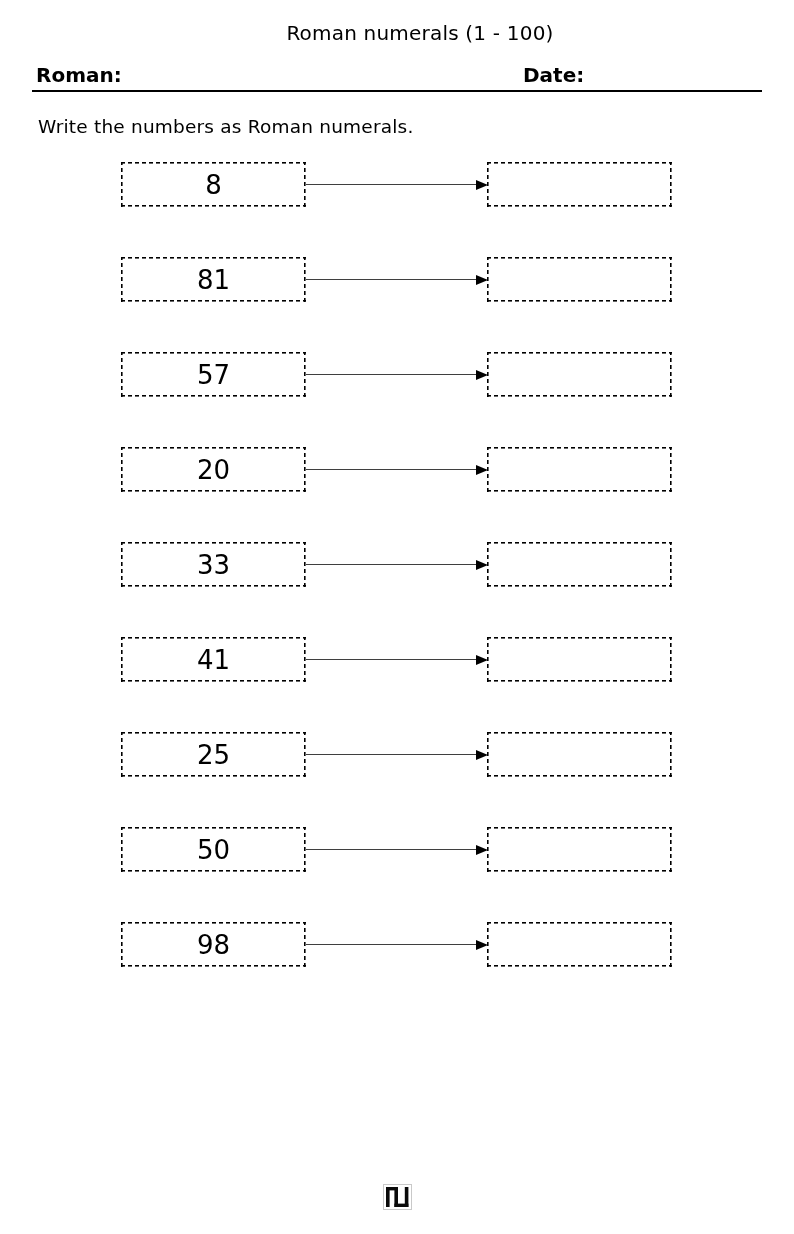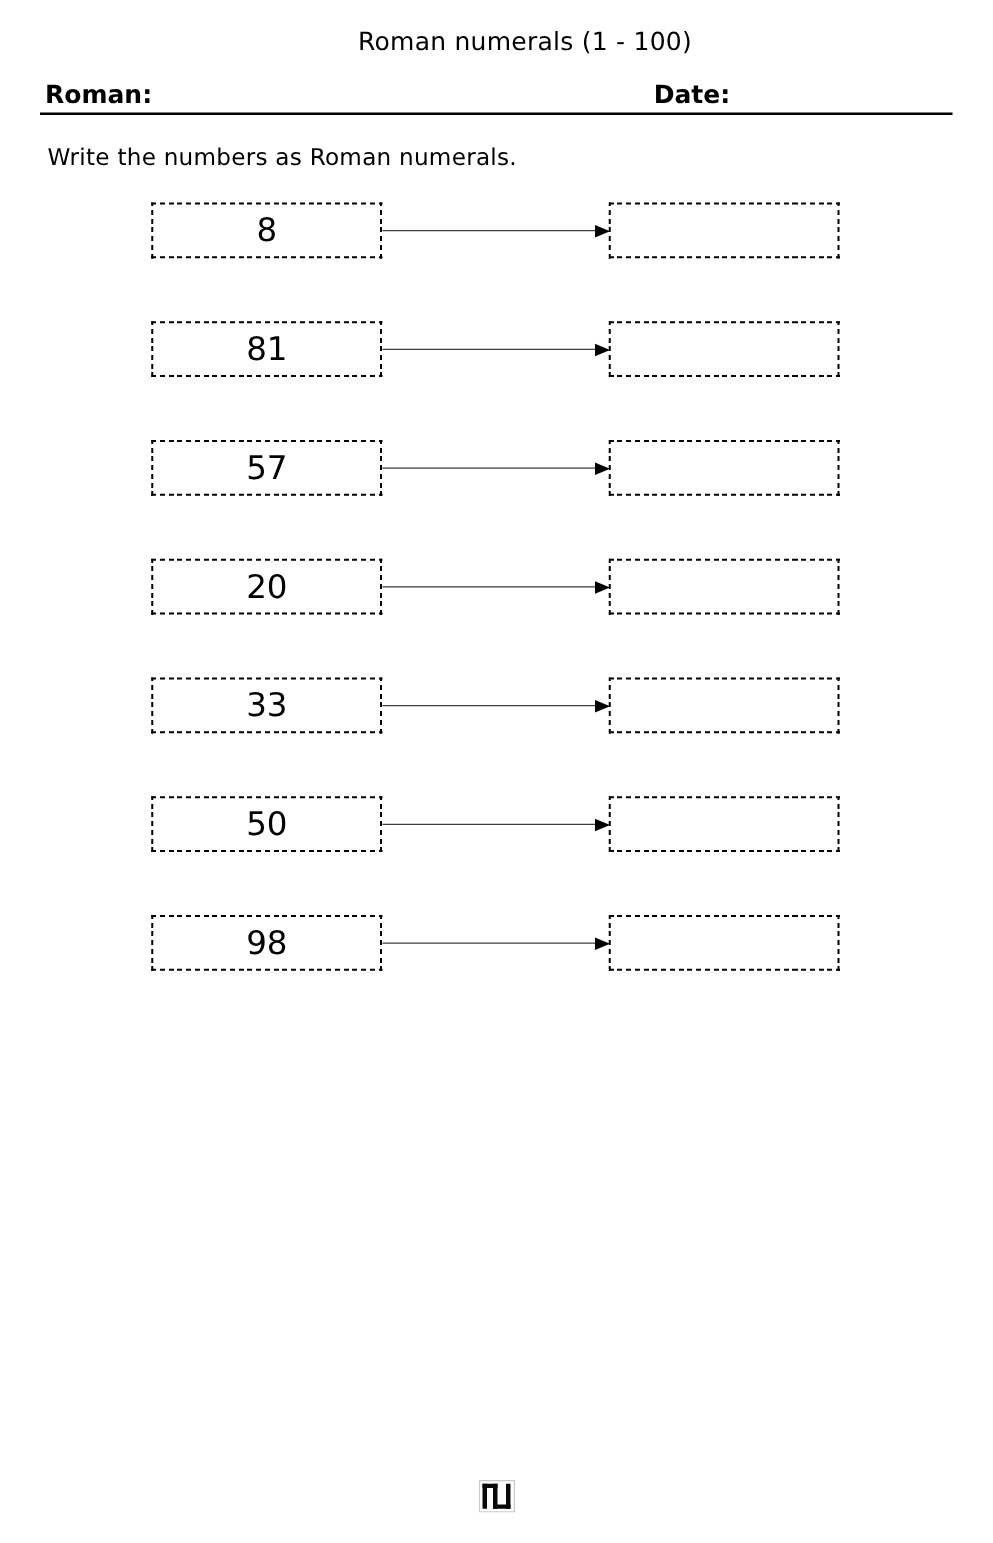--- a/index.html
+++ b/index.html
@@ -191,21 +191,39 @@
   <div class="problem-row">
     <div class="dashed-box">
       <span class="number-text">33</span>
     </div>
     <div class="arrow"></div>
     <div class="dashed-box">
       <span class="answer-text"></span>
     </div>
   </div>
 
-
+  <div class="problem-row">
+    <div class="dashed-box">
+      <span class="number-text">41</span>
+    </div>
+    <div class="arrow"></div>
+    <div class="dashed-box">
+      <span class="answer-text"></span>
+    </div>
+  </div>
+
+  <div class="problem-row">
+    <div class="dashed-box">
+      <span class="number-text">25</span>
+    </div>
+    <div class="arrow"></div>
+    <div class="dashed-box">
+      <span class="answer-text"></span>
+    </div>
+  </div>
 
   <div class="problem-row">
     <div class="dashed-box">
       <span class="number-text">50</span>
     </div>
     <div class="arrow"></div>
     <div class="dashed-box">
       <span class="answer-text"></span>
     </div>
   </div>

